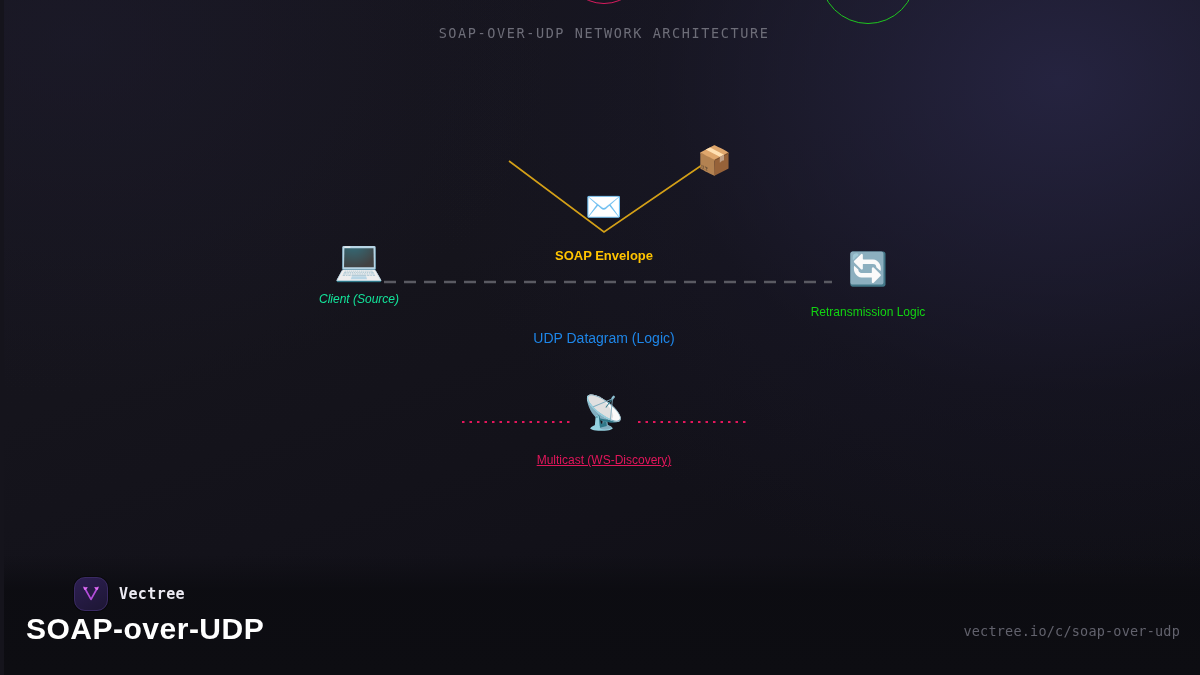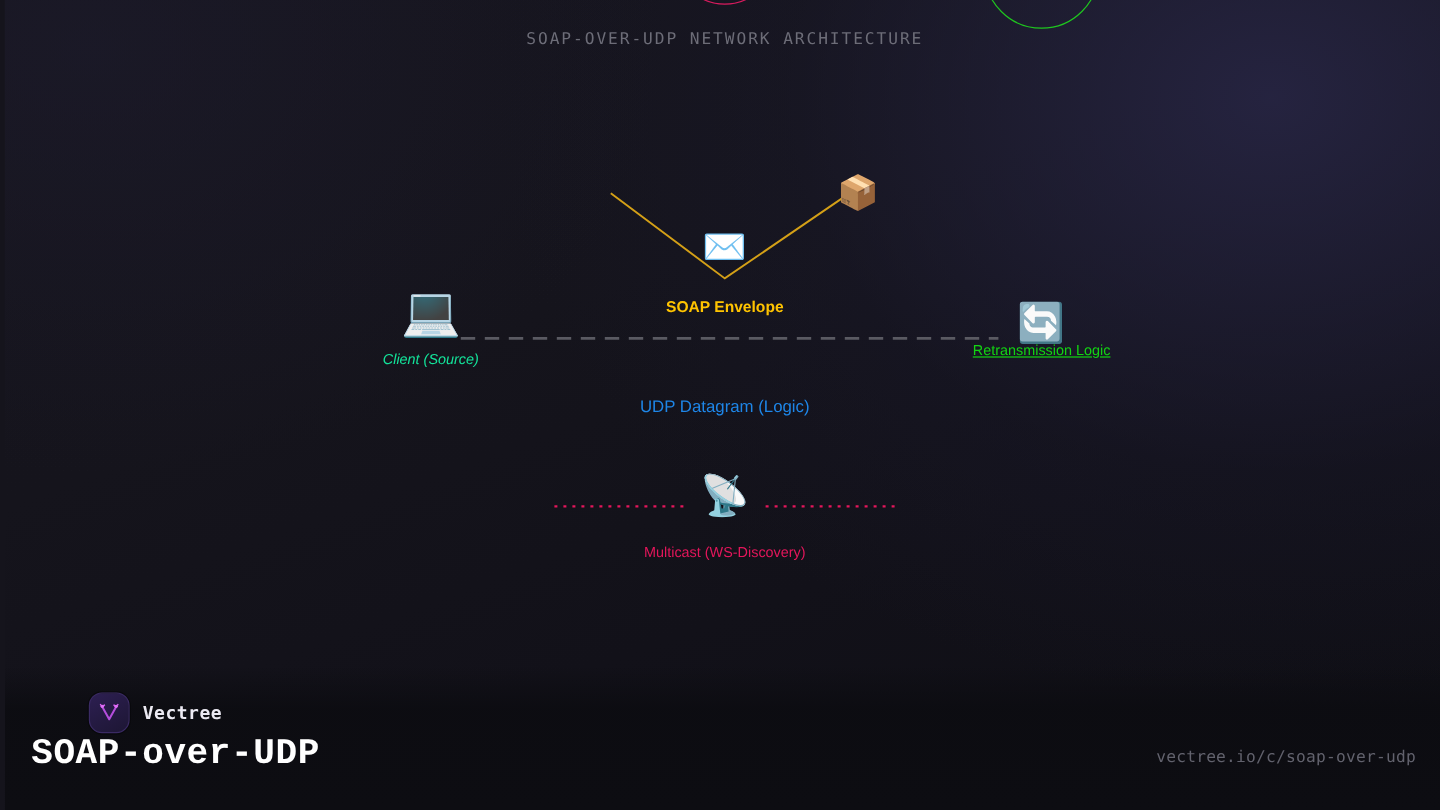--- a/index.html
+++ b/index.html
@@ -48,48 +48,48 @@
 
   #node-envelope { left:520px; top:192px; width:160px; }
   #node-envelope .glyph { font-size:30px; }
   #node-envelope .label { margin-top:26px; font-size:13px; font-weight:bold; color:#ffc400; }
 
   #node-package { left:671px; top:147px; width:80px; }
   #node-package .glyph { font-size:28px; }
 
   #node-retransmit { left:784px; top:253px; width:160px; }
   #node-retransmit .glyph { font-size:32px; }
-  #node-retransmit .label { font-size:12px; color:#12d412;text-decoration:underline; }
+  #node-retransmit .label { margin-top:20px; font-size:12px; color:#12d412; }
 
   #node-udp { left:440px; top:330px; width:320px; }
   #node-udp .label { font-size:14px; color:#1e86e8; }
 
   #node-multicast { left:520px; top:396px; width:160px; }
   #node-multicast .glyph { font-size:33px; }
-  #node-multicast .label { margin-top:24px; font-size:12px; color:#e3165b; }
+  #node-multicast .label { margin-top:24px; font-size:12px; color:#e3165b;text-decoration:underline; }
 
   
   #footer {
     position:absolute; left:0; bottom:0; width:1200px; height:120px;
     background:linear-gradient(180deg, rgba(13,13,18,0) 0%, rgba(12,12,17,0.92) 30%, #0d0d12 100%);
   }
   #brand { position:absolute; left:24px; top:577px; display:flex; align-items:center; gap:11px;margin-left:46px; }
   #brand-logo {
     width:34px; height:34px; border-radius:11px;
     background:linear-gradient(150deg,#2d1f52 0%,#241a41 55%,#1d1634 100%);
     border:1px solid #3a2a63; display:flex; align-items:center; justify-content:center;
     box-shadow:0 0 0 1px rgba(0,0,0,0.35);
   }
   #brand-name {
     font-family:"DejaVu Sans Mono","Liberation Mono",monospace;
     font-size:15px; font-weight:bold; color:#eceaf3; letter-spacing:0.4px;
   }
   #page-title {
     position:absolute; left:22px; top:612px;
-    font-family:Liberation Mono, monospace;
+    font-family:Liberation Sans, sans-serif;
     font-size:30px; font-weight:bold; color:#ffffff; letter-spacing:0.5px;
   }
   #page-url {
     position:absolute; right:24px; top:623px;
     font-family:"DejaVu Sans Mono","Liberation Mono",monospace;
     font-size:13.5px; color:#62626d; letter-spacing:0.2px;
   }
 </style>
 </head>
 <body>

